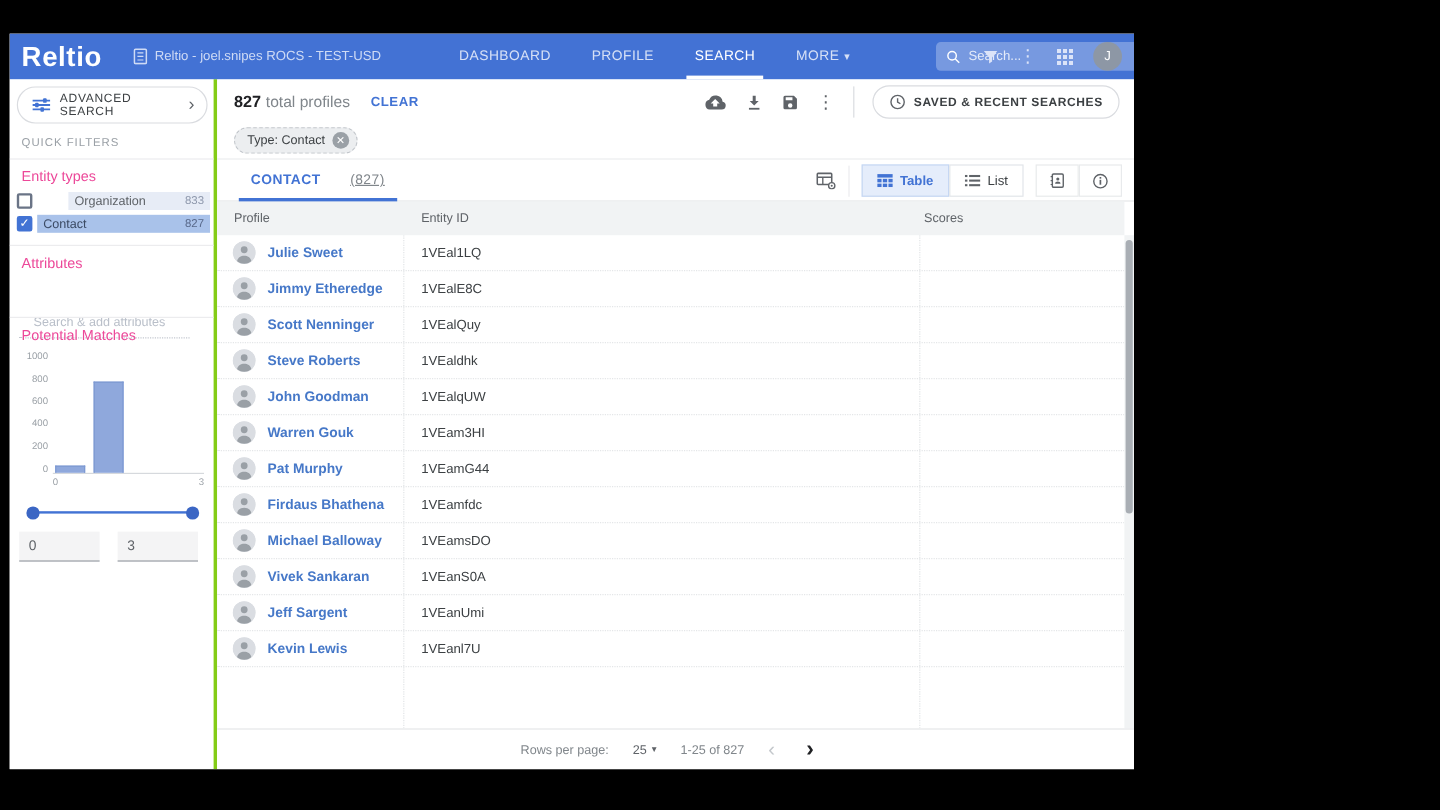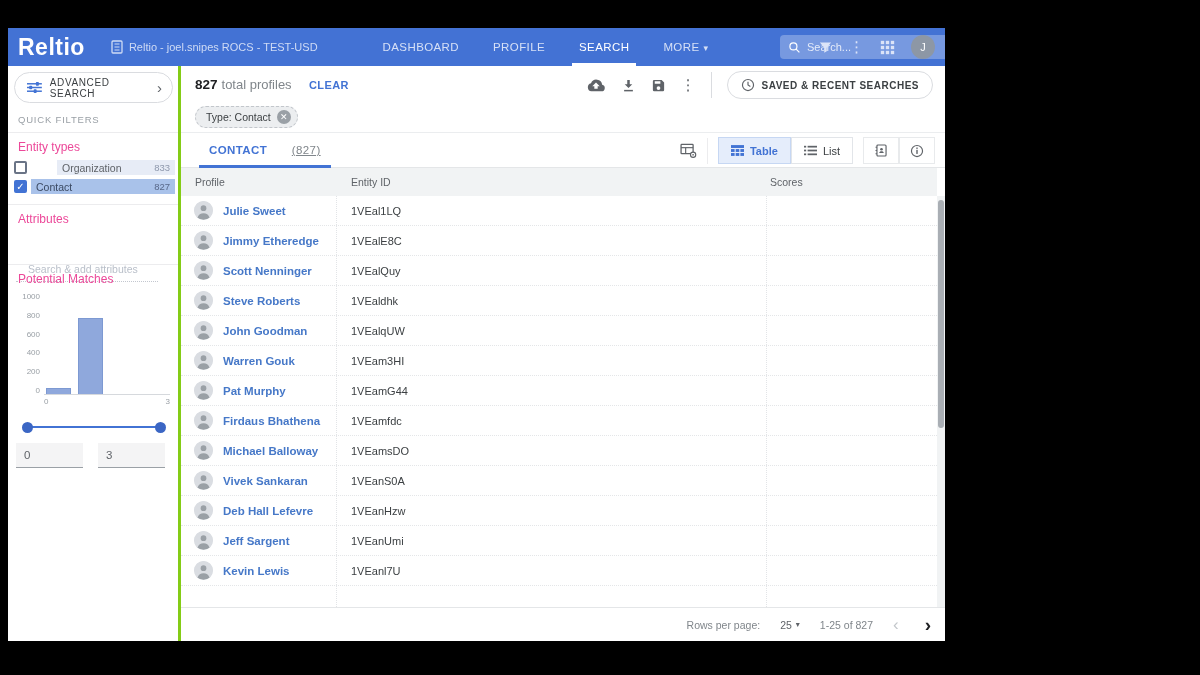--- a/index.html
+++ b/index.html
@@ -97,21 +97,21 @@
   .cl-1 { left:155px; } .cl-2 { left:585px; }
   .trow { position:relative; height:30px; border-bottom:1px dotted #e4e6e8; cursor:pointer; }
   .trow .avatar { position:absolute; left:13px; top:5px; width:19px; height:19px; border-radius:50%; background:#dadde2; display:flex; align-items:center; justify-content:center; overflow:hidden; }
   .name-link { position:absolute; left:42px; top:0; line-height:30px; font-size:11.5px; color:#4678c8; font-weight:bold; text-decoration:none; cursor:pointer; }
   .cell-id { position:absolute; left:170px; top:0; line-height:30px; font-size:11px; color:#3c4043; }
   .cell-scores { position:absolute; left:589px; top:0; width:100px; height:100%; }
 
   .scrollbar { position:absolute; right:0; top:130px; width:8px; bottom:34px; background:#f1f3f4; }
   .thumb { position:absolute; left:1px; right:1px; top:4px; height:228px; background:#a9aeb4; border-radius:3px; cursor:grab; }
 
-  .tfooter { position:absolute; left:0; right:0; bottom:0; height:34px; border-top:1px solid #e4e6e8; display:flex; align-items:center; justify-content:flex-end; padding-right:14px; gap:20px; background:#fff; }
+  .tfooter { position:absolute; left:0; right:0; bottom:0; height:34px; border-top:1px solid #e4e6e8; display:flex; align-items:center; justify-content:center; padding-right:14px; gap:20px; background:#fff; }
   .rpp-label { font-size:10.5px; color:#80868b; }
   .rpp-select { font-size:10.5px; color:#5f6368; cursor:pointer; display:flex; align-items:center; gap:4px; }
   .rpp-select .caret { font-size:8px; color:#5f6368; }
   .range-label { font-size:10.5px; color:#80868b; }
   .pg-prev { font-size:17px; color:#c3c7cb; cursor:default; line-height:1; }
   .pg-next { font-size:19px; color:#202124; font-weight:bold; cursor:pointer; line-height:1; margin-left:6px; }
 </style>
 </head>
 <body>
 
@@ -482,32 +482,20 @@
               <circle cx="12" cy="12" r="12" fill="#dadde2"></circle>
               <circle cx="12" cy="9" r="3.6" fill="#9aa0a6"></circle>
               <path d="M4.5 21c.8-4 4-5.6 7.5-5.6s6.7 1.6 7.5 5.6a12 12 0 0 1-15 0z" fill="#9aa0a6"></path>
             </svg>
     </span>
     <a class="name-link">Vivek Sankaran</a>
     <span class="cell-id">1VEanS0A</span>
     <span class="cell-scores"></span>
   </div>
 
-  <div class="trow">
-    <span class="avatar">
-      <svg width="19" height="19" viewBox="0 0 24 24">
-              <circle cx="12" cy="12" r="12" fill="#dadde2"></circle>
-              <circle cx="12" cy="9" r="3.6" fill="#9aa0a6"></circle>
-              <path d="M4.5 21c.8-4 4-5.6 7.5-5.6s6.7 1.6 7.5 5.6a12 12 0 0 1-15 0z" fill="#9aa0a6"></path>
-            </svg>
-    </span>
-    <a class="name-link">Deb Hall Lefevre</a>
-    <span class="cell-id">1VEanHzw</span>
-    <span class="cell-scores"></span>
-  </div>
 
   <div class="trow">
     <span class="avatar">
       <svg width="19" height="19" viewBox="0 0 24 24">
               <circle cx="12" cy="12" r="12" fill="#dadde2"></circle>
               <circle cx="12" cy="9" r="3.6" fill="#9aa0a6"></circle>
               <path d="M4.5 21c.8-4 4-5.6 7.5-5.6s6.7 1.6 7.5 5.6a12 12 0 0 1-15 0z" fill="#9aa0a6"></path>
             </svg>
     </span>
     <a class="name-link">Jeff Sargent</a>

